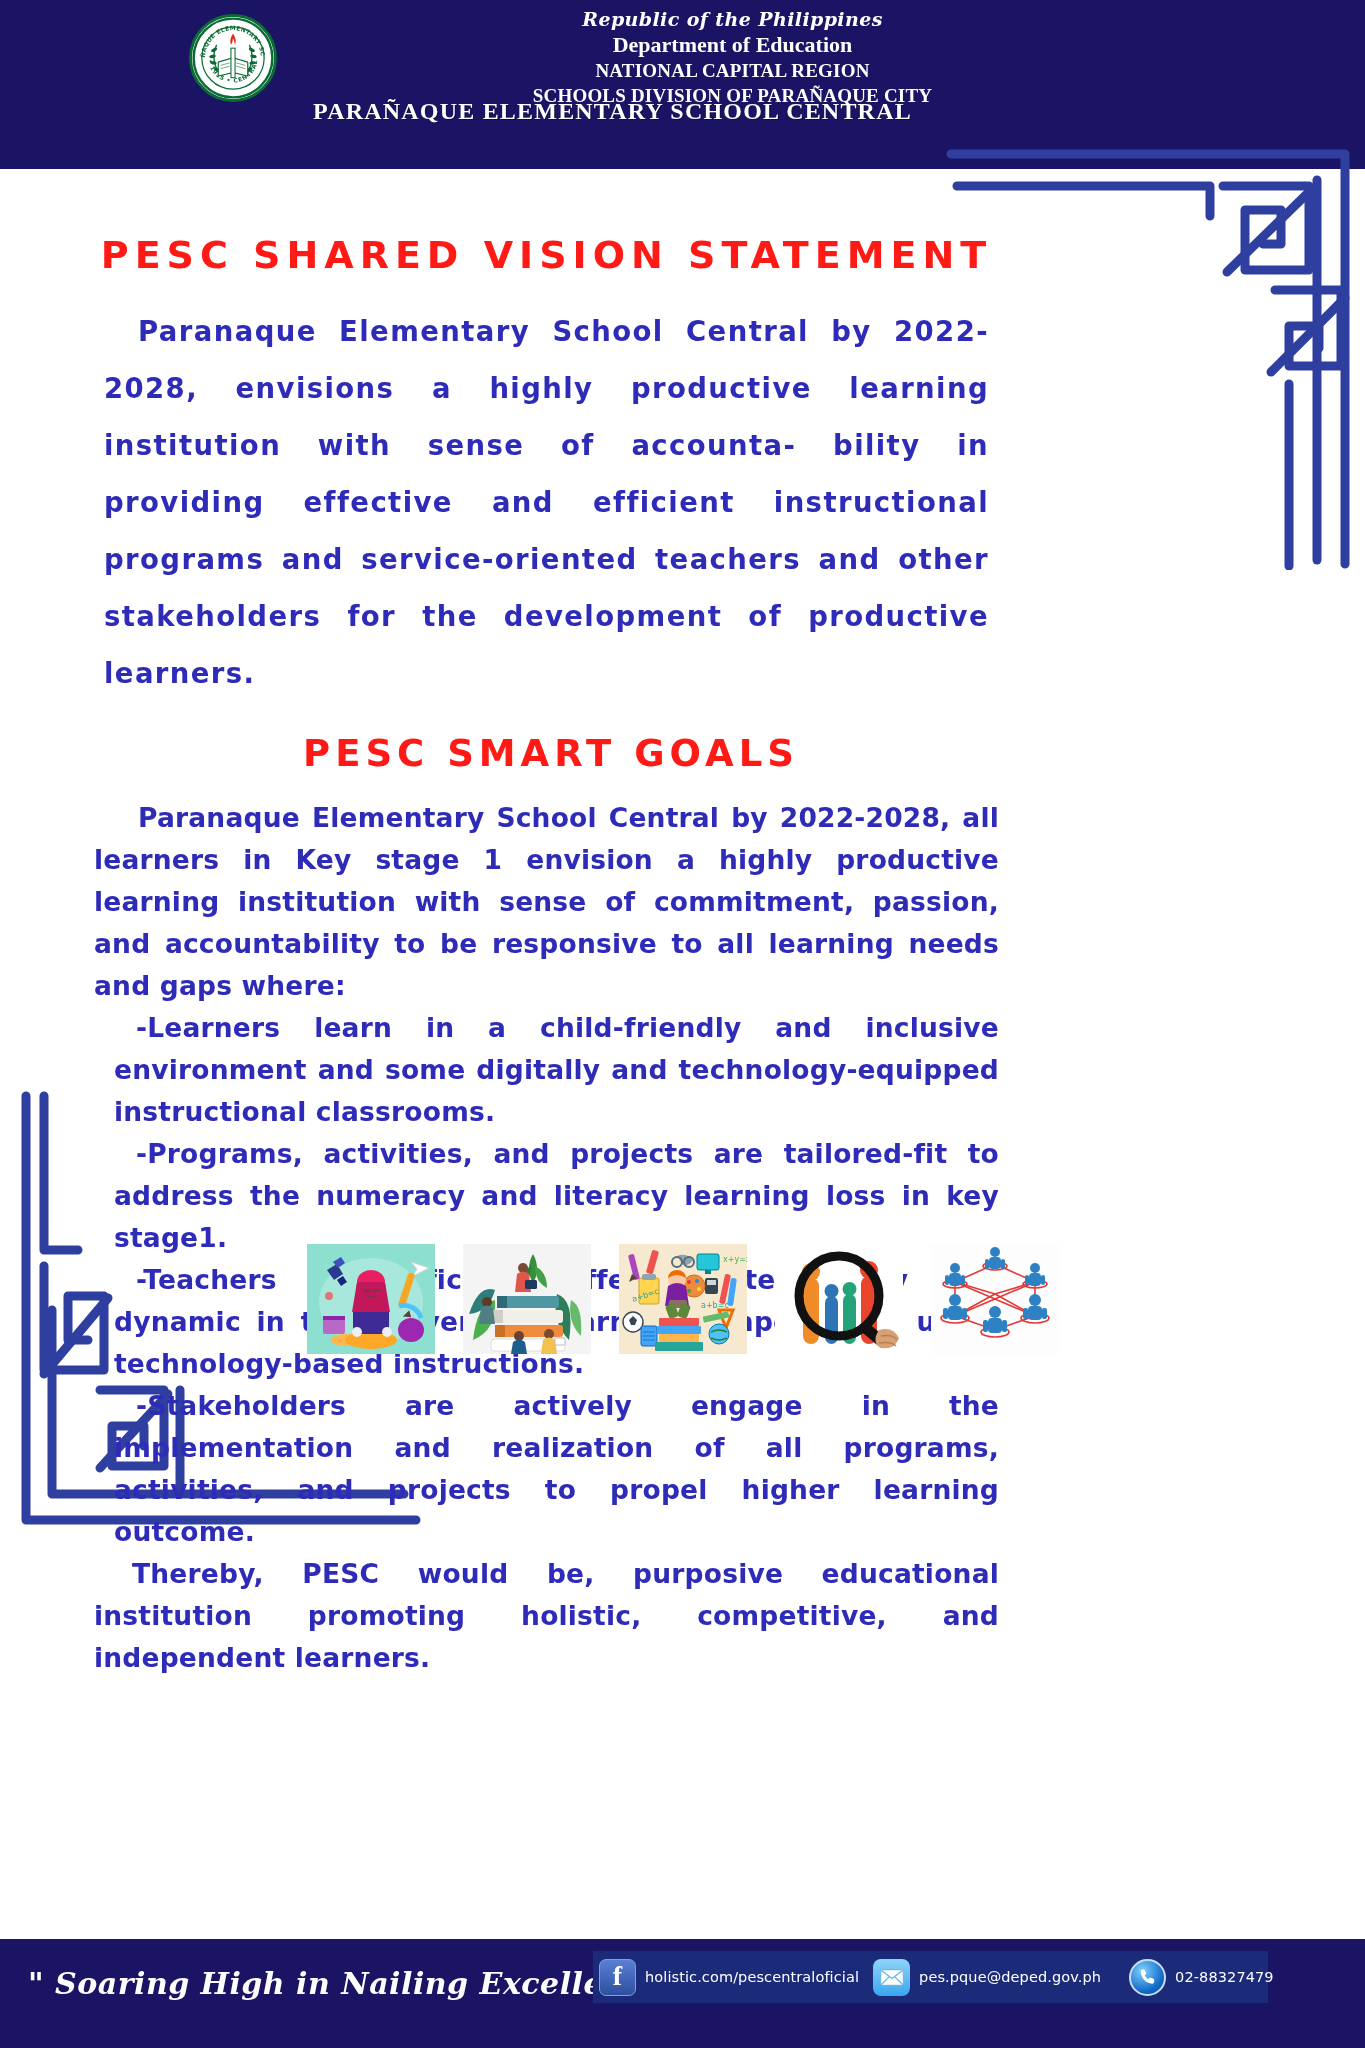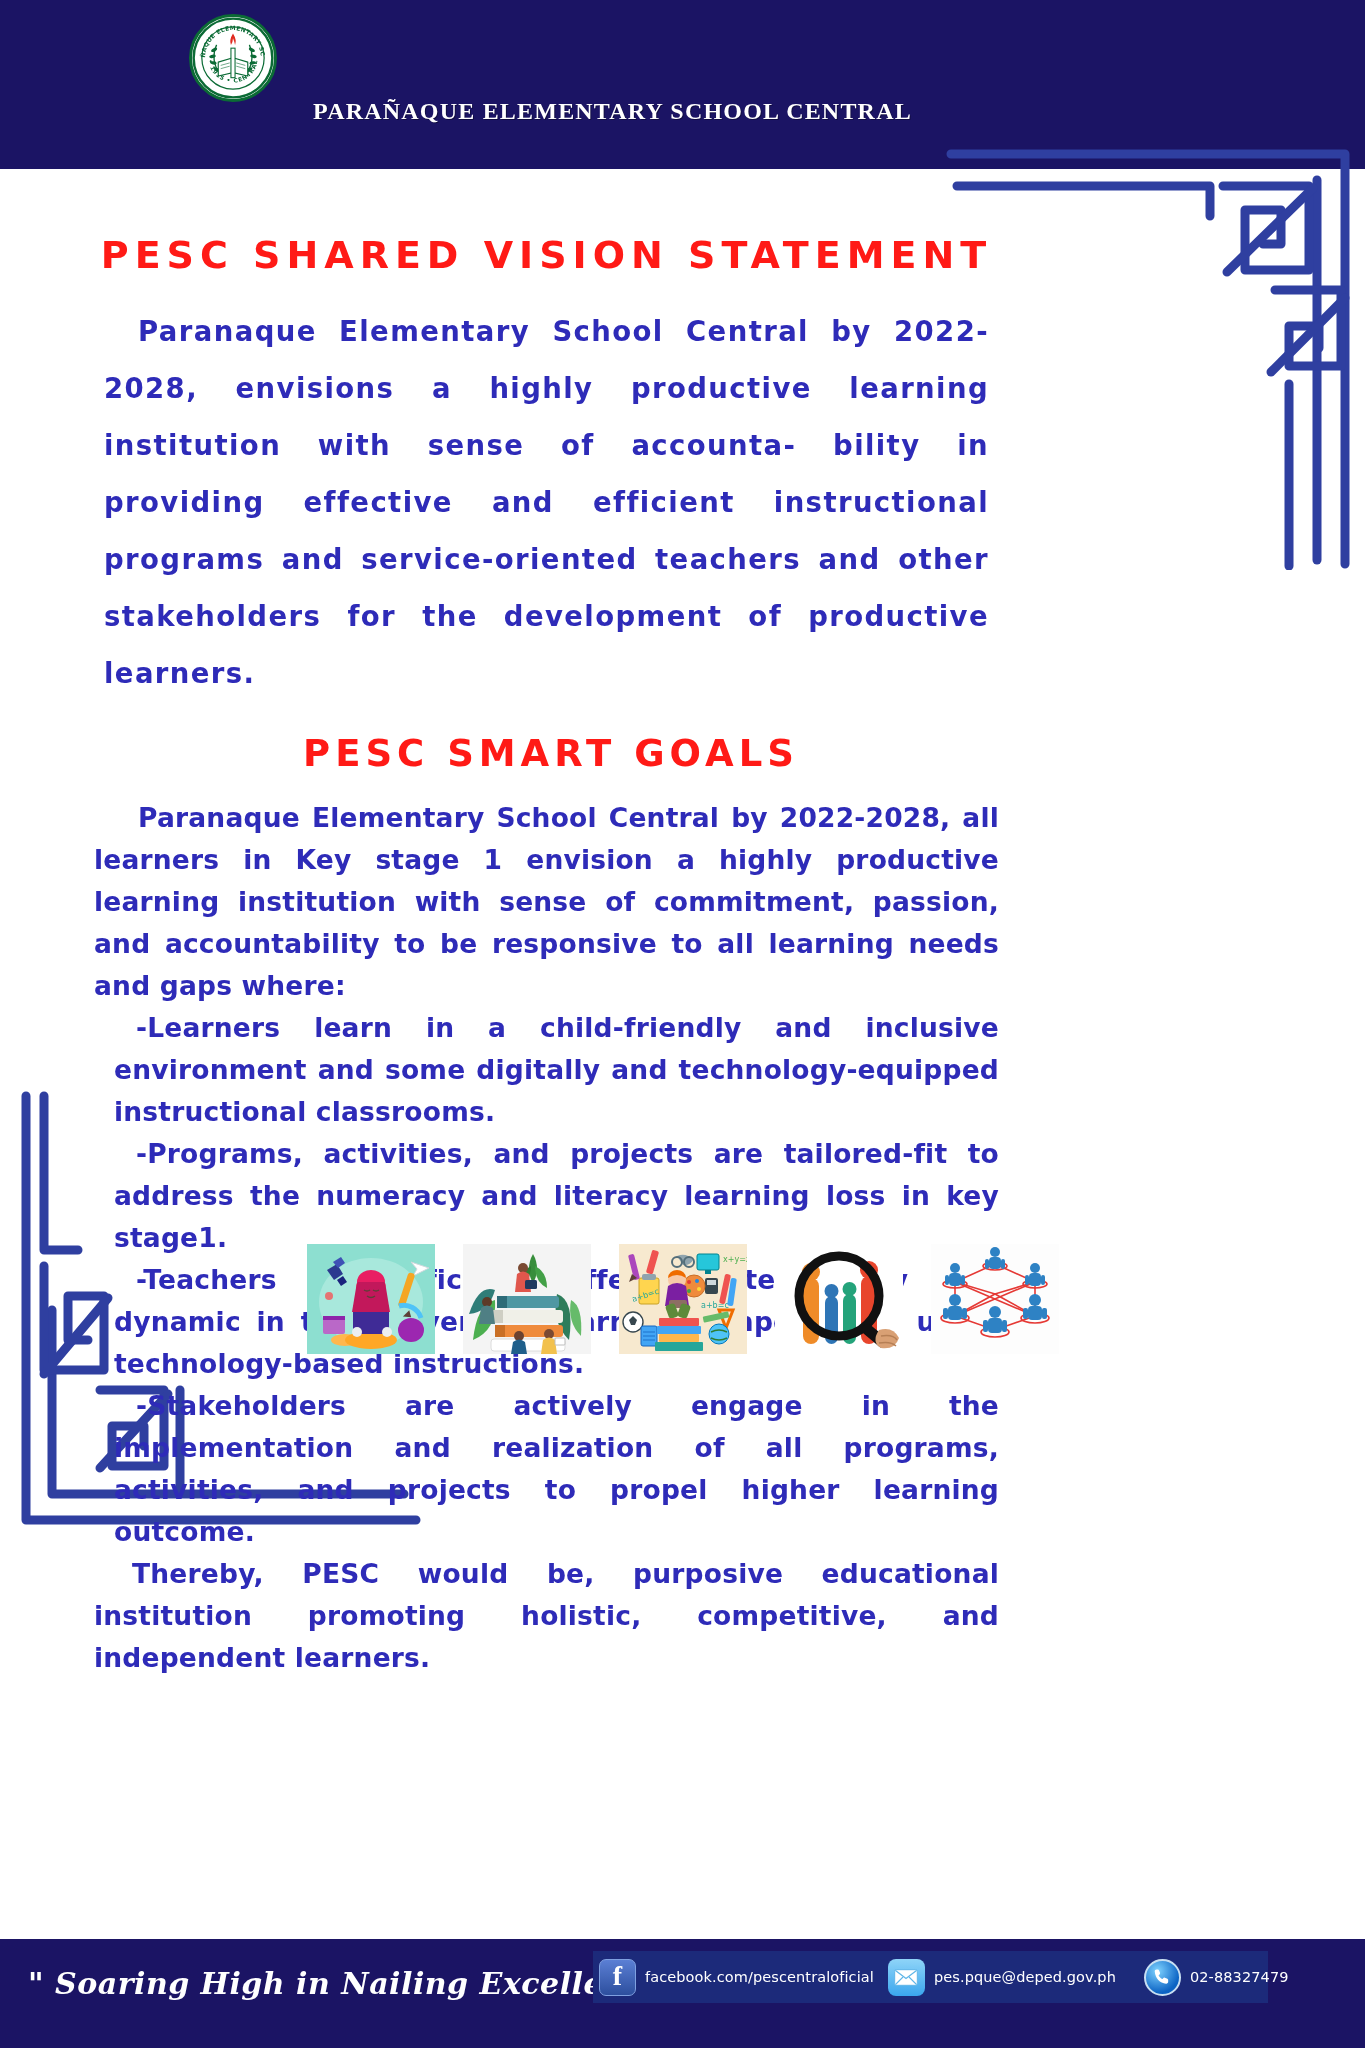--- a/index.html
+++ b/index.html
@@ -228,20 +228,26 @@
             <line x1="35" y1="63" x2="46" y2="60"></line>
           <line x1="65" y1="59" x2="54" y2="56"></line>
             <line x1="65" y1="63" x2="54" y2="60"></line>
         </g>
 
         <rect x="47.5" y="38" width="5" height="36" fill="#ffffff" stroke="#0b6b35" stroke-width="1.3"></rect>
         <path d="M50,20 Q45,28 47.5,34 Q50,30 50,26 Q52,31 52.5,34 Q55,28 50,20 Z" fill="#e02b20"></path>
       </svg>
     </div>
 
+    <div class="header-lines">
+      <div class="hl-rep">Republic of the Philippines</div>
+      <div class="hl-dep">Department of Education</div>
+      <div class="hl-ncr">NATIONAL CAPITAL REGION</div>
+      <div class="hl-div">SCHOOLS DIVISION OF PARAÑAQUE CITY</div>
+    </div>
 
     <div class="hl-school">PARAÑAQUE ELEMENTARY SCHOOL CENTRAL</div>
   </div>
 </div>
 
 <div class="orn orn-tr">
   <svg width="420" height="430" viewBox="0 0 420 430">
     <g fill="none" stroke="#2f3fa0" stroke-width="9" stroke-linecap="round" stroke-linejoin="round">
 
       <path d="M6,14 L400,14 L400,424"></path>
@@ -496,21 +502,21 @@
 
 <div class="footer">
   <div class="footer-band">
     <div class="tagline">" Soaring High in Nailing Excellent Service "</div>
   </div>
 
   <div class="contact-strip">
 
     <div class="c-item">
       <span class="ic-fb">f</span>
-      <span class="c-label">facebook.com/pescentraloficial</span>
+      <span class="c-label">holistic.com/pescentraloficial</span>
     </div>
 
     <div class="c-item" style="margin-left:14px">
       <span class="ic-mail">
         <svg width="24" height="17" viewBox="0 0 24 17">
           <rect x="0.7" y="0.7" width="22.6" height="15.6" rx="1.6" fill="#ffffff" stroke="#5fb6e8"></rect>
           <path d="M1.5,1.5 L12,9.5 L22.5,1.5" fill="none" stroke="#5fb6e8" stroke-width="1.3"></path>
           <path d="M1.5,15.5 L9,8 M22.5,15.5 L15,8" fill="none" stroke="#5fb6e8" stroke-width="1.1"></path>
         </svg>
       </span>

